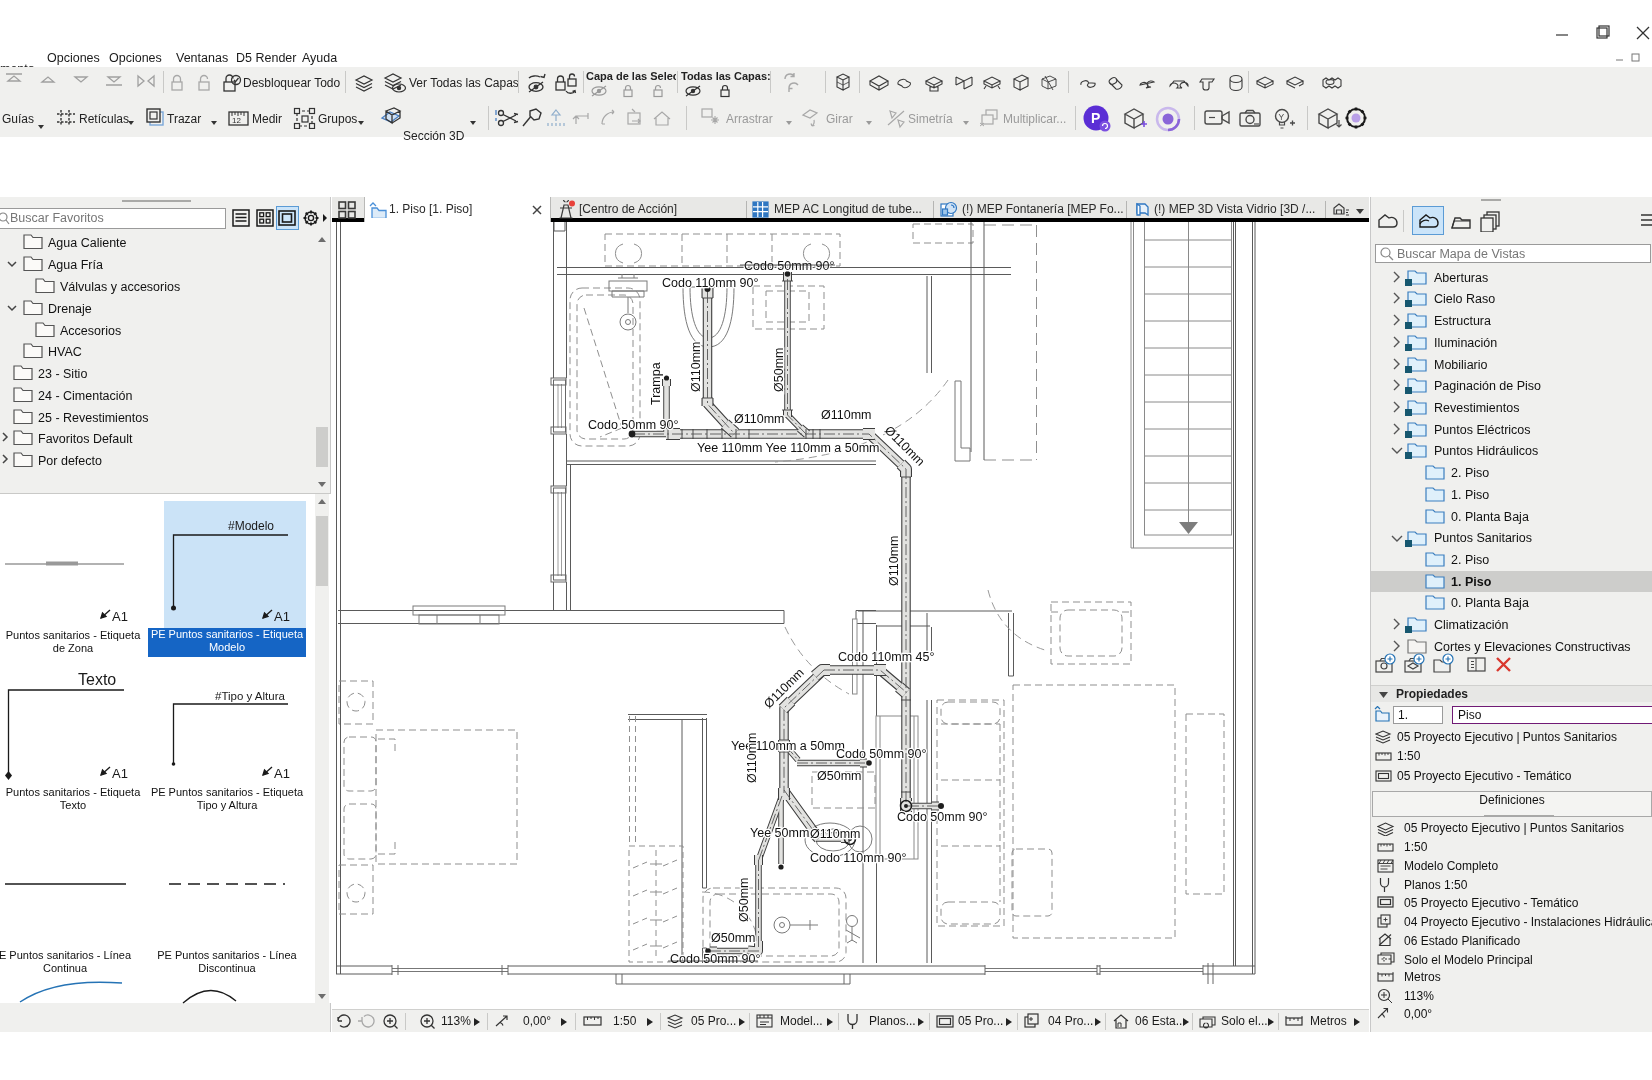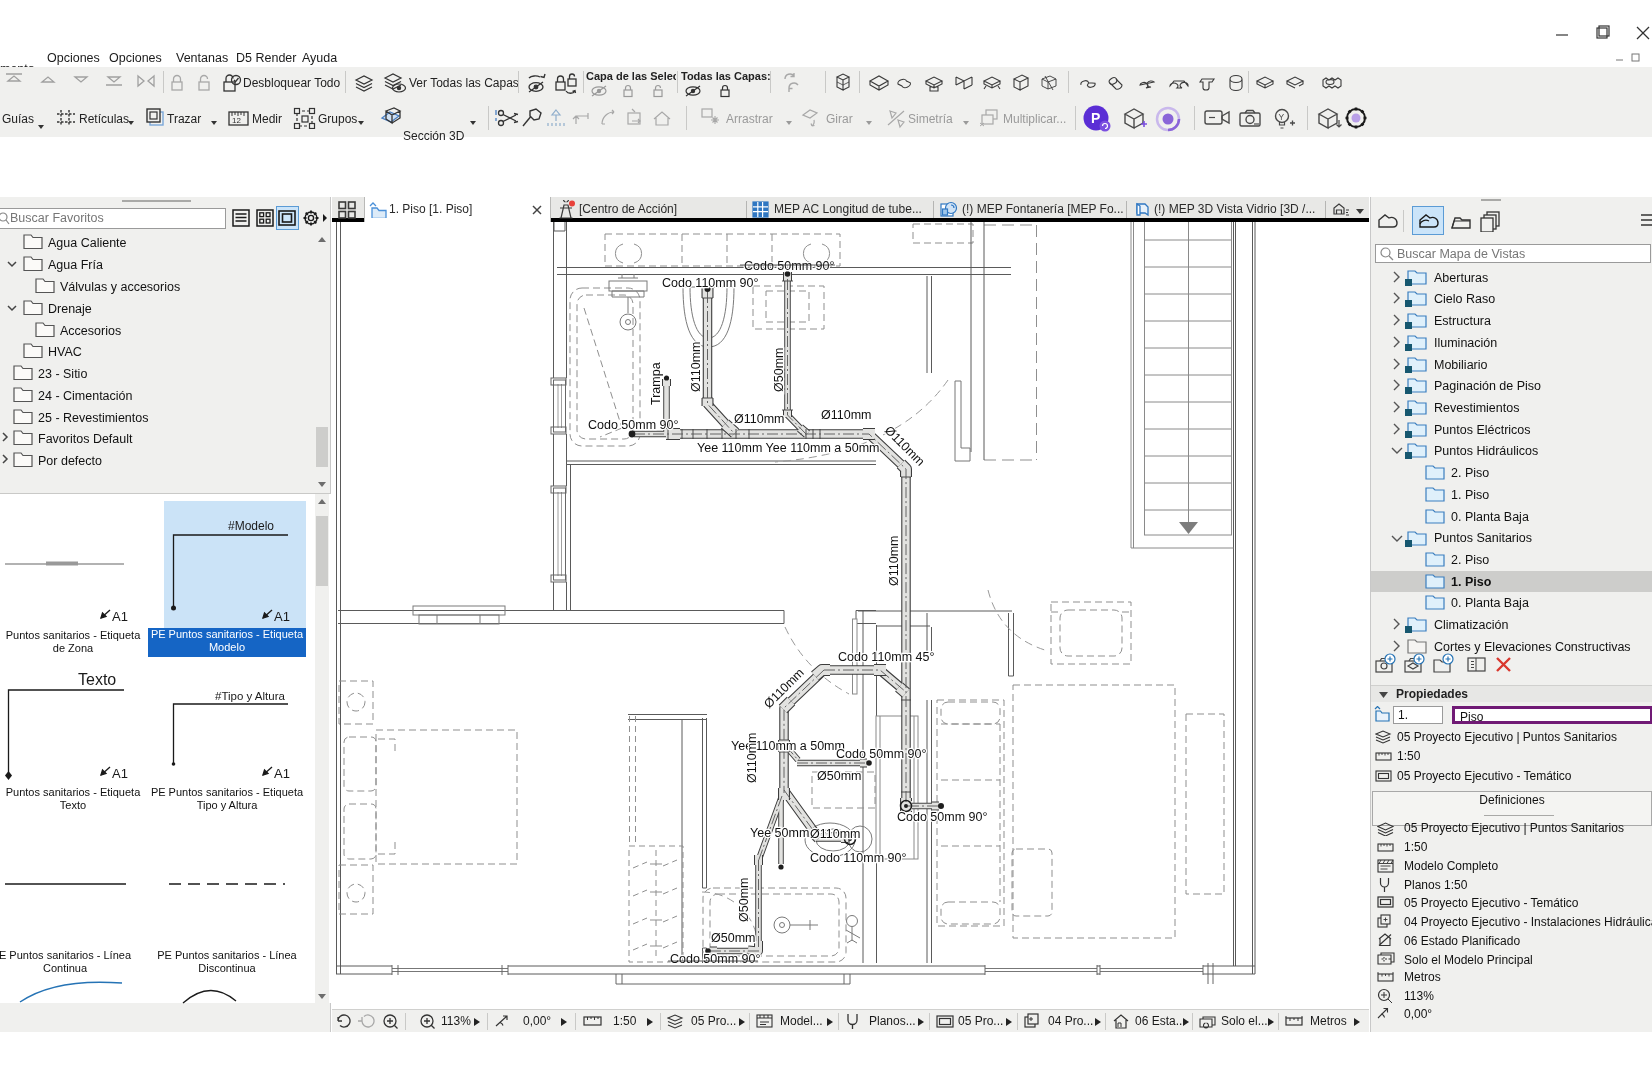--- a/index.html
+++ b/index.html
@@ -990,38 +990,38 @@
       <svg class="ico" style="left:8px;top:6px;" width="10" height="7">
           <path d="M0 0 h9 l-4.5 6 z" fill="#444"></path>
         </svg>
       <div class="abs" style="left:25px;top:1px;font-size:12px;font-weight:bold;color:#222;">Propiedades</div>
     </div>
     <svg class="ico" style="left:3px;top:509px;" width="18" height="18" fill="none" stroke="#2573b5" stroke-width="1.2">
         <path d="M1 3 l2.5 -2.5 2.5 2.5"></path>
         <path d="M2 5 h4.5 l1.5 2 h7 v8 h-13 z" fill="#e9f2fb"></path>
       </svg>
     <div class="abs" style="left:22px;top:509px;width:50px;height:18px;background:#fff;border:1px solid #9a9a9a;font-size:12px;color:#111;padding:1px 0 0 4px;">1.</div>
-    <div class="abs" style="left:81px;top:509px;width:201px;height:18px;background:#fff;border:3px solid #701a75;font-size:12px;color:#111;padding:1px 0 0 5px;">Piso</div>
+    <div class="abs" style="left:81px;top:509px;width:201px;height:18px;background:#fff;border:1px solid #701a75;font-size:12px;color:#111;padding:1px 0 0 5px;">Piso</div>
     <svg class="ico" style="left:4px;top:533px;" width="17" height="14" fill="none" stroke="#333" stroke-width="1.1">
         <path d="M1 4 L8 1 L15 4 L8 7 Z"></path>
         <path d="M1 7 L8 10 L15 7"></path>
         <path d="M1 10 L8 13 L15 10"></path>
       </svg>
     <div class="abs" style="left:26px;top:533px;font-size:12px;color:#111;">05 Proyecto Ejecutivo | Puntos Sanitarios</div>
     <svg class="ico" style="left:4px;top:554px;" width="18" height="12" fill="none" stroke="#333" stroke-width="1.1">
         <rect x="1" y="2" width="15" height="7"></rect>
         <path d="M4 2 v2.5 M7 2 v2 M10 2 v2.5 M13 2 v2" stroke-width="0.9"></path>
       </svg>
     <div class="abs" style="left:26px;top:552px;font-size:12px;color:#111;">1:50</div>
     <svg class="ico" style="left:4px;top:573px;" width="18" height="13" fill="none" stroke="#333" stroke-width="1.1">
         <rect x="1" y="1" width="15" height="10"></rect>
         <rect x="3.5" y="3.5" width="10" height="5"></rect>
       </svg>
     <div class="abs" style="left:26px;top:572px;font-size:12px;color:#111;">05 Proyecto Ejecutivo - Temático</div>
-    <div class="abs" style="left:1px;top:594px;width:280px;height:35px;background:#f4f4f2;border:1px solid #a8a8a8;font-size:12px;color:#111;text-align:center;line-height:17px;">Definiciones</div>
+    <div class="abs" style="left:1px;top:594px;width:280px;height:26px;background:#f4f4f2;border:1px solid #a8a8a8;font-size:12px;color:#111;text-align:center;line-height:17px;">Definiciones</div>
     <div class="abs" style="left:113px;top:618px;width:70px;height:1px;background:#a9a9a7;"></div>
     <div id="rprops" style="position:absolute;left:0;top:620px;width:282px;height:215px;overflow:hidden;">
       <svg class="ico" style="left:6px;top:5px;" width="18" height="14" fill="none" stroke="#333" stroke-width="1.1">
           <path d="M1 4.5 L8.5 1 L16 4.5 L8.5 8 Z"></path>
           <path d="M1 7.5 L8.5 11 L16 7.5"></path>
           <path d="M1 10.5 L8.5 14 L16 10.5"></path>
         </svg>
       <div class="abs" style="left:33px;top:4px;font-size:12px;color:#111;">05 Proyecto Ejecutivo | Puntos Sanitarios</div>
       <svg class="ico" style="left:6px;top:25px;" width="18" height="12" fill="none" stroke="#333" stroke-width="1.1">
           <rect x="1" y="2" width="15" height="7"></rect>

